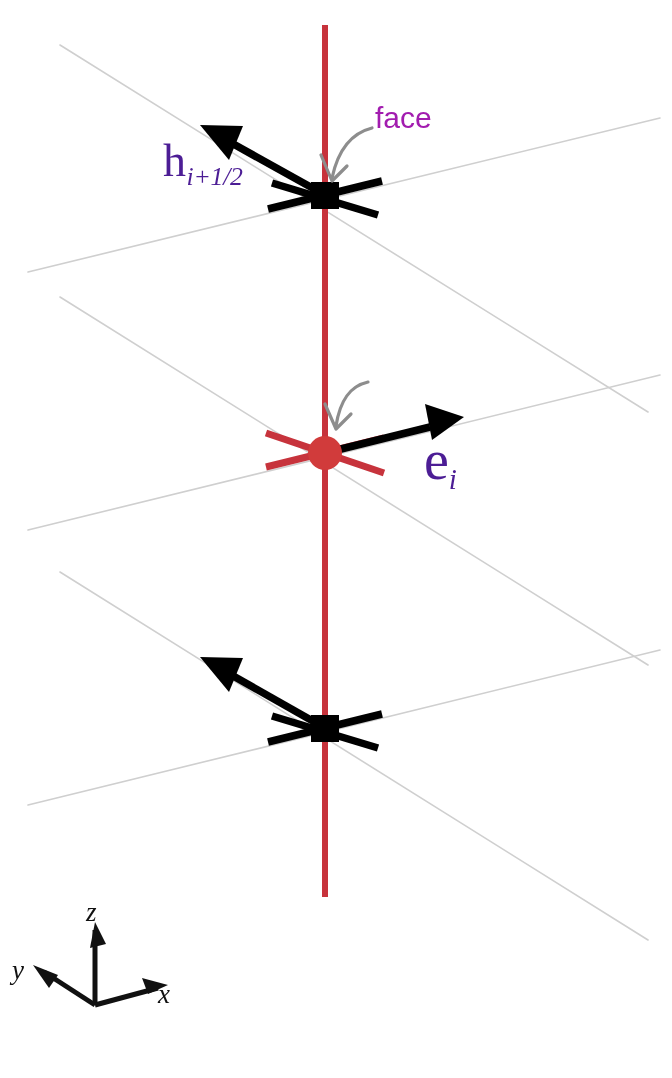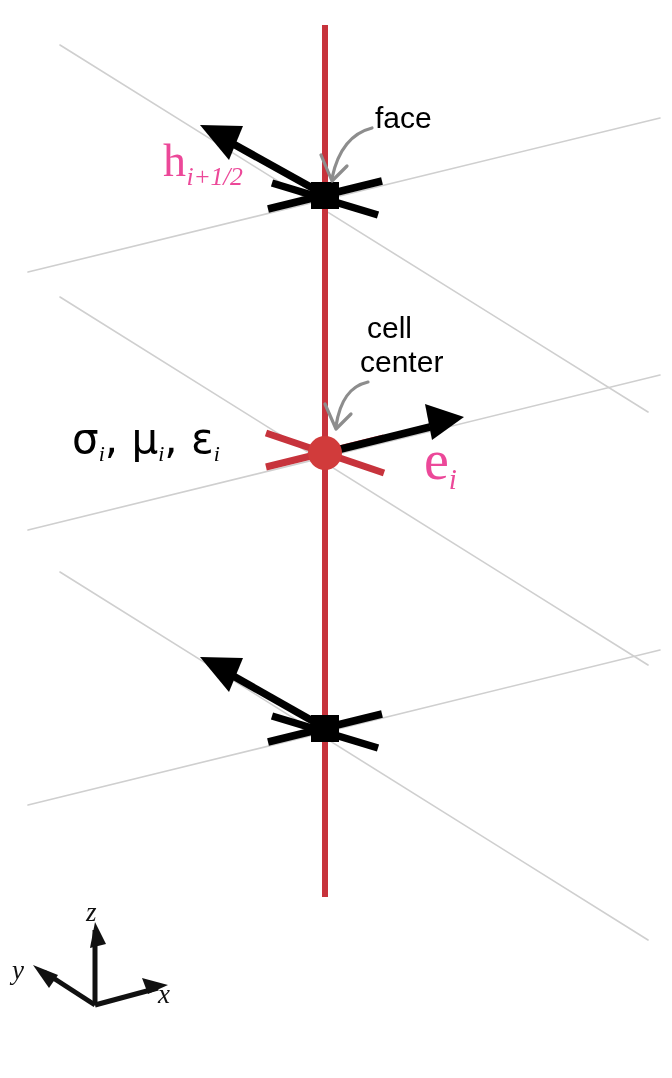--- a/index.html
+++ b/index.html
@@ -90,29 +90,29 @@
 
   
   .lbl {
     position: absolute;
     white-space: nowrap;
     line-height: 1;
     user-select: none;
   }
   .math {
     font-family: "Liberation Serif", "DejaVu Serif", serif;
-    color: #ec4899;
+    color: #4c1d95;
   }
   .math-greek {
     font-family: "DejaVu Sans", sans-serif;
     color: #000000;
   }
   .gray-note {
     font-family: "Liberation Sans", sans-serif;
-    color: #000000;
+    color: #a21caf;
     font-weight: 400;
   }
   .sub {
     font-style: italic;
     font-family: "Liberation Serif", "DejaVu Serif", serif;
     font-size: 0.56em;
     position: relative;
     top: 0.34em;
     left: 0.02em;
     letter-spacing: -0.01em;
@@ -222,32 +222,25 @@
       <polygon class="triad-head" points="33,965 58,975 49,988"></polygon>
     </g>
 
   </svg>
 
   <div class="lbl math" id="lbl-h-upper">
     <span>h</span><span class="sub">i+1/2</span>
   </div>
 
 
-  <div class="lbl math-greek" id="lbl-materials">
-    <span>σ</span><span class="sub-i">i</span><span>, </span><span>μ</span><span class="sub-i">i</span><span>, </span><span>ε</span><span class="sub-i">i</span>
-  </div>
 
   <div class="lbl math" id="lbl-e">
     <span>e</span><span class="sub-i">i</span>
   </div>
 
   <div class="lbl gray-note" id="lbl-face">face</div>
 
-  <div class="lbl gray-note" id="lbl-cellcenter">
-    <span>cell</span>
-    <span class="line2">center</span>
-  </div>
 
   <div class="ax-lbl" id="ax-x">x</div>
   <div class="ax-lbl" id="ax-y">y</div>
   <div class="ax-lbl" id="ax-z">z</div>
 
 </div>
 
 </body></html>

